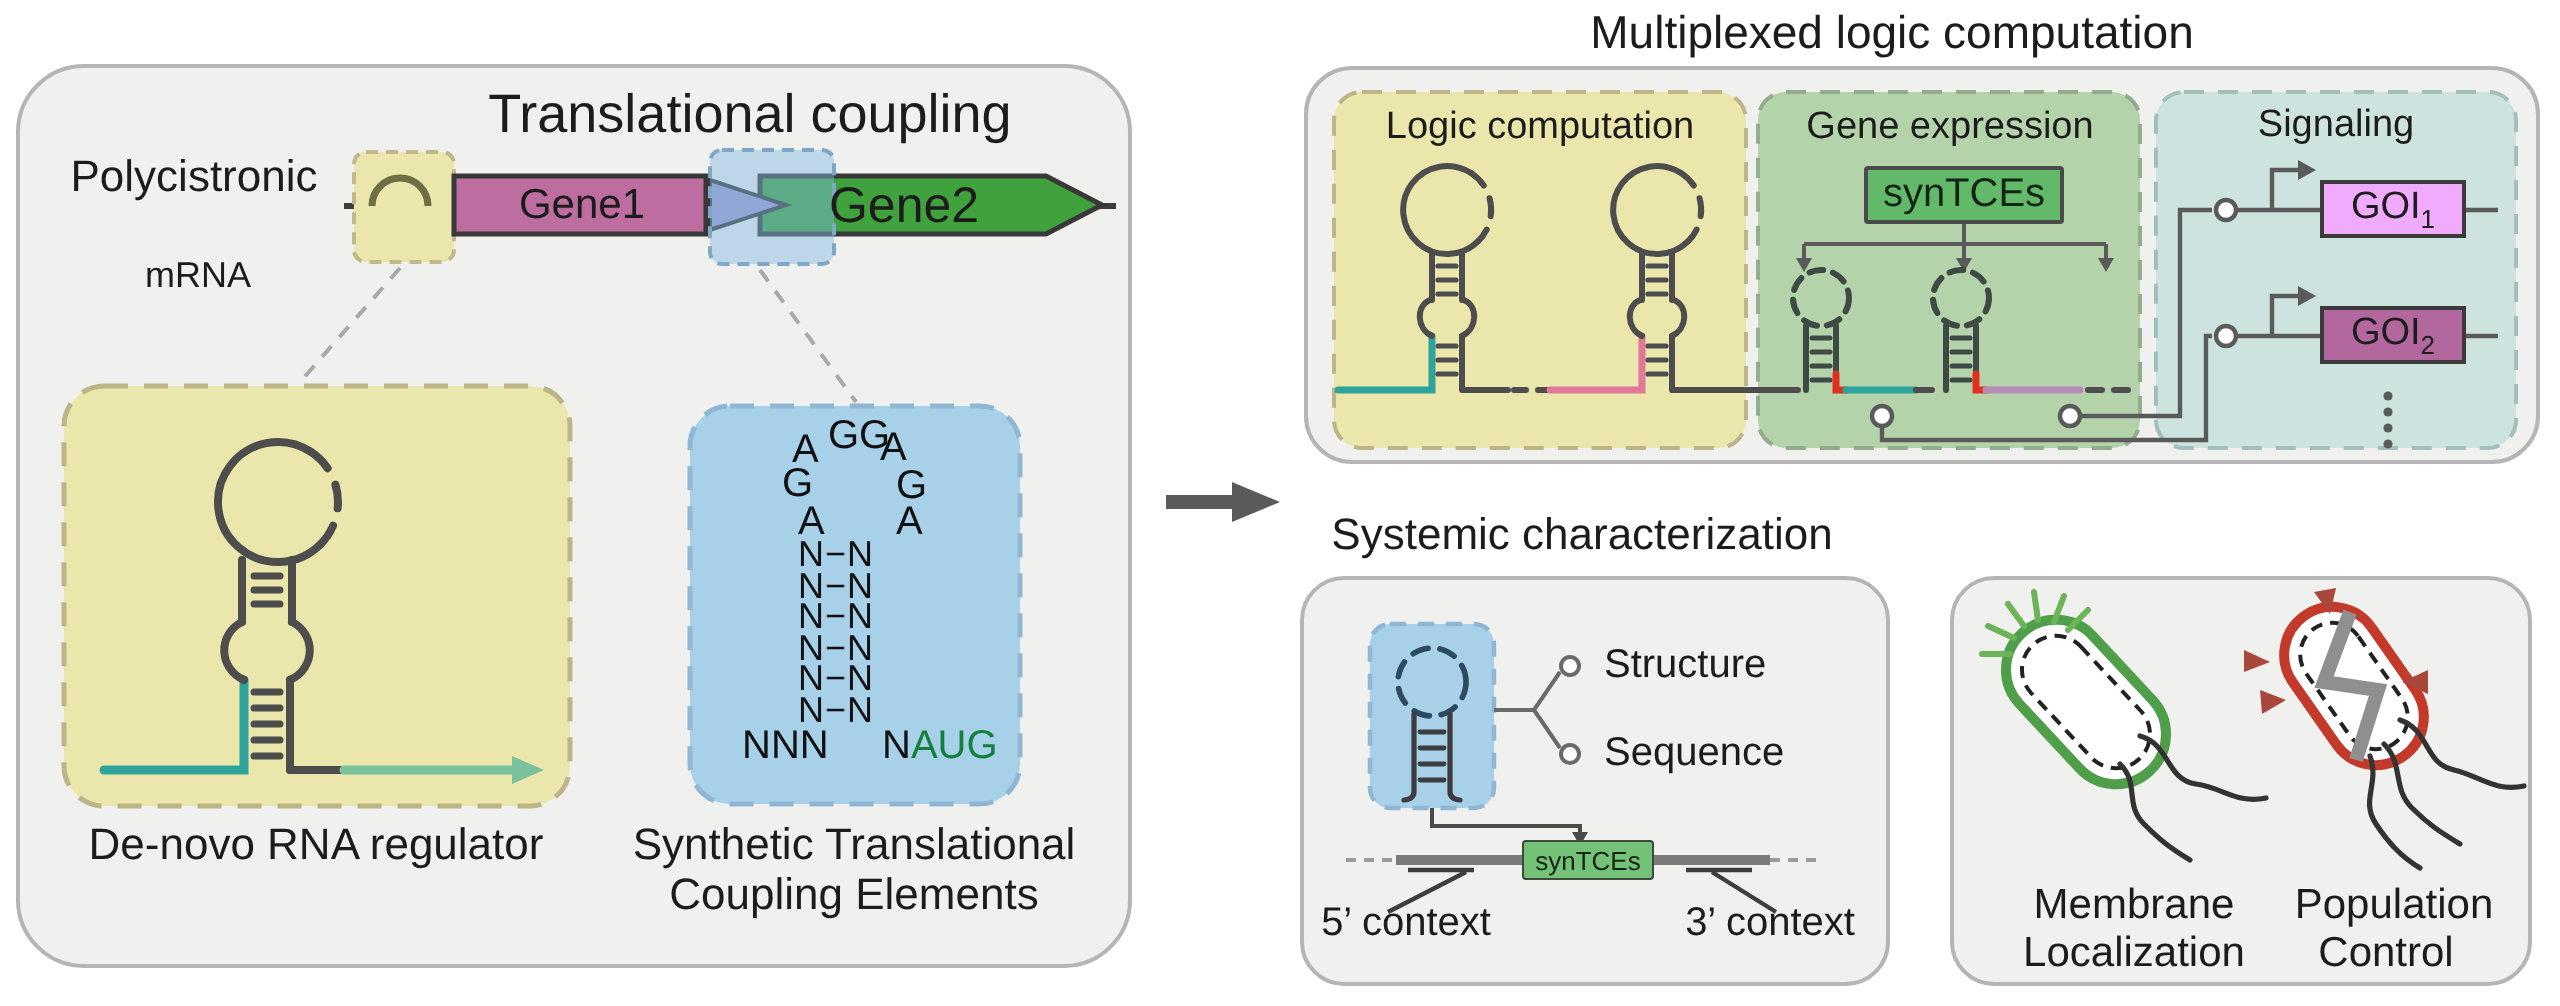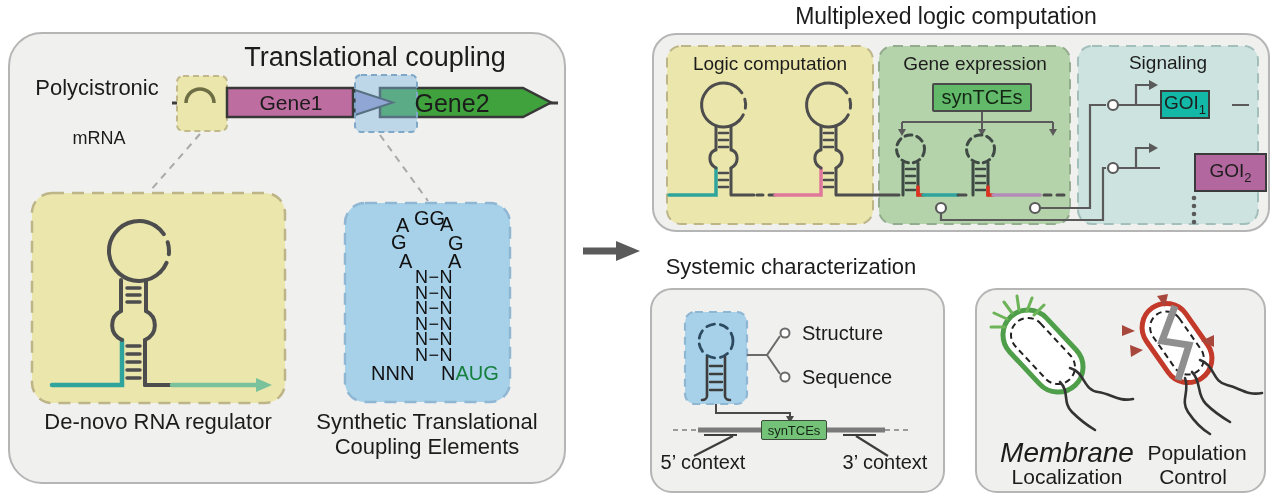--- a/index.html
+++ b/index.html
@@ -8,21 +8,21 @@
   .panel{position:absolute;background:#f0f0ef;border:2px solid #b5b5b5;box-sizing:border-box;}
   .txt{position:absolute;transform:translate(-50%,-50%);white-space:nowrap;line-height:1.05;}
   .txt-l{position:absolute;transform:translateY(-50%);white-space:nowrap;line-height:1.05;}
   .seqchar{position:absolute;font-size:20px;color:#111;line-height:1;}
   svg{position:absolute;left:0;top:0;}
   .box{position:absolute;box-sizing:border-box;display:flex;align-items:center;justify-content:center;}
   .syntces-big{background:#61b969;border:2px solid #4a4a4a;border-radius:2px;font-size:20px;color:#152515;}
   .syntces-small{background:#74c178;border:1.5px solid #3c4a3c;border-radius:2px;font-size:13px;color:#152515;}
   .goi{border:2px solid #3b3b3b;font-size:19px;color:#1d1d1d;}
   sub{font-size:13px;}
-  .pairs{position:absolute;left:399px;top:270px;width:54px;text-align:right;
+  .pairs{position:absolute;left:399px;top:270px;width:54px;text-align:left;
          font-size:18px;line-height:15.6px;color:#111;letter-spacing:.5px;}
 </style>
 </head>
 <body>
 
 <div id="canvas">
 
   <div class="panel" style="left:8px;top:32px;width:558px;height:452px;border-radius:34px;"></div>
   <div class="panel" style="left:652px;top:33px;width:618px;height:199px;border-radius:24px;"></div>
   <div class="panel" style="left:650px;top:288px;width:295px;height:205px;border-radius:22px;"></div>
@@ -185,24 +185,24 @@
         <path d="M1200,360 C1215,365 1212,382 1227,385 C1240,388 1247,396 1262,393"></path>
         <path d="M1192,372 C1202,382 1196,394 1206,404 C1214,412 1220,416 1230,422"></path>
         <path d="M1185,378 C1190,392 1180,400 1188,412 C1194,421 1200,428 1210,434"></path>
       </g>
     </g>
   </svg>
 
   <div class="box syntces-big" style="left:932px;top:83px;width:100px;height:29px;">
     <span>synTCEs</span>
   </div>
-  <div class="box goi" style="left:1160px;top:90px;width:50px;height:29px;background:#14b8a6;text-align:center;">
+  <div class="box goi" style="left:1160px;top:90px;width:73px;height:29px;background:#f0abfc;text-align:center;">
     <span><span>GOI</span><sub>1</sub></span>
   </div>
-  <div class="box goi" style="left:1160px;top:153px;width:73px;height:39px;background:#b2679e;margin-left:34px;">
+  <div class="box goi" style="left:1160px;top:153px;width:73px;height:29px;background:#b2679e;">
     <span><span>GOI</span><sub>2</sub></span>
   </div>
   <div class="box syntces-small" style="left:761px;top:420px;width:66px;height:20px;">
     <span>synTCEs</span>
   </div>
 
   <div class="txt" style="left:375px;top:57px;font-size:27px;">Translational coupling</div>
   <div class="txt" style="left:97px;top:88px;font-size:22px;">Polycistronic</div>
   <div class="txt" style="left:99px;top:114px;font-size:18px;margin-top:24px;">mRNA</div>
   <div class="txt" style="left:291px;top:103px;font-size:21px;">Gene1</div>
@@ -235,18 +235,18 @@
   <div class="txt" style="left:770px;top:64px;font-size:19px;">Logic computation</div>
   <div class="txt" style="left:975px;top:64px;font-size:19px;">Gene expression</div>
   <div class="txt" style="left:1168px;top:63px;font-size:19px;">Signaling</div>
 
   <div class="txt" style="left:791px;top:267px;font-size:22px;">Systemic characterization</div>
   <div class="txt-l" style="left:802px;top:333px;font-size:20px;">Structure</div>
   <div class="txt-l" style="left:802px;top:377px;font-size:20px;text-align:center;">Sequence</div>
   <div class="txt" style="left:703px;top:462px;font-size:20px;">5’ context</div>
   <div class="txt" style="left:885px;top:462px;font-size:20px;">3’ context</div>
 
-  <div class="txt" style="left:1067px;top:453px;font-size:28px;font-style:italic;">Membrane</div>
+  <div class="txt" style="left:1067px;top:453px;font-size:21px;">Membrane</div>
   <div class="txt" style="left:1067px;top:477px;font-size:21px;">Localization</div>
   <div class="txt" style="left:1197px;top:453px;font-size:21px;">Population</div>
   <div class="txt" style="left:1193px;top:477px;font-size:21px;">Control</div>
 
 </div>
 
 </body></html>

